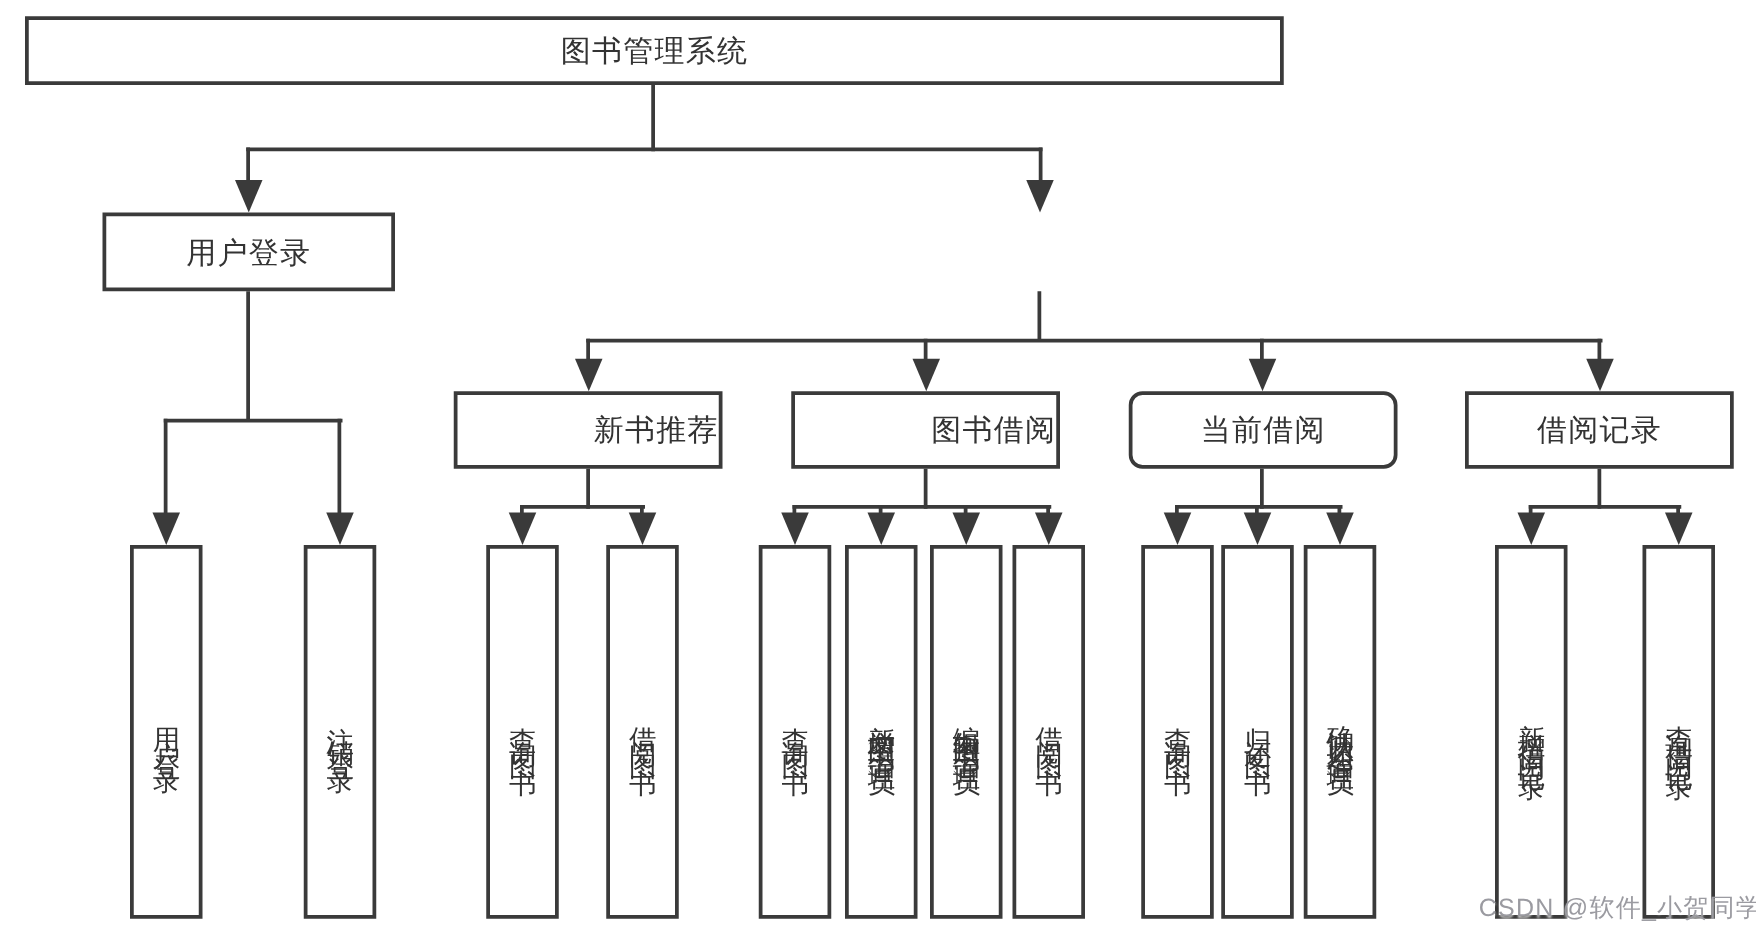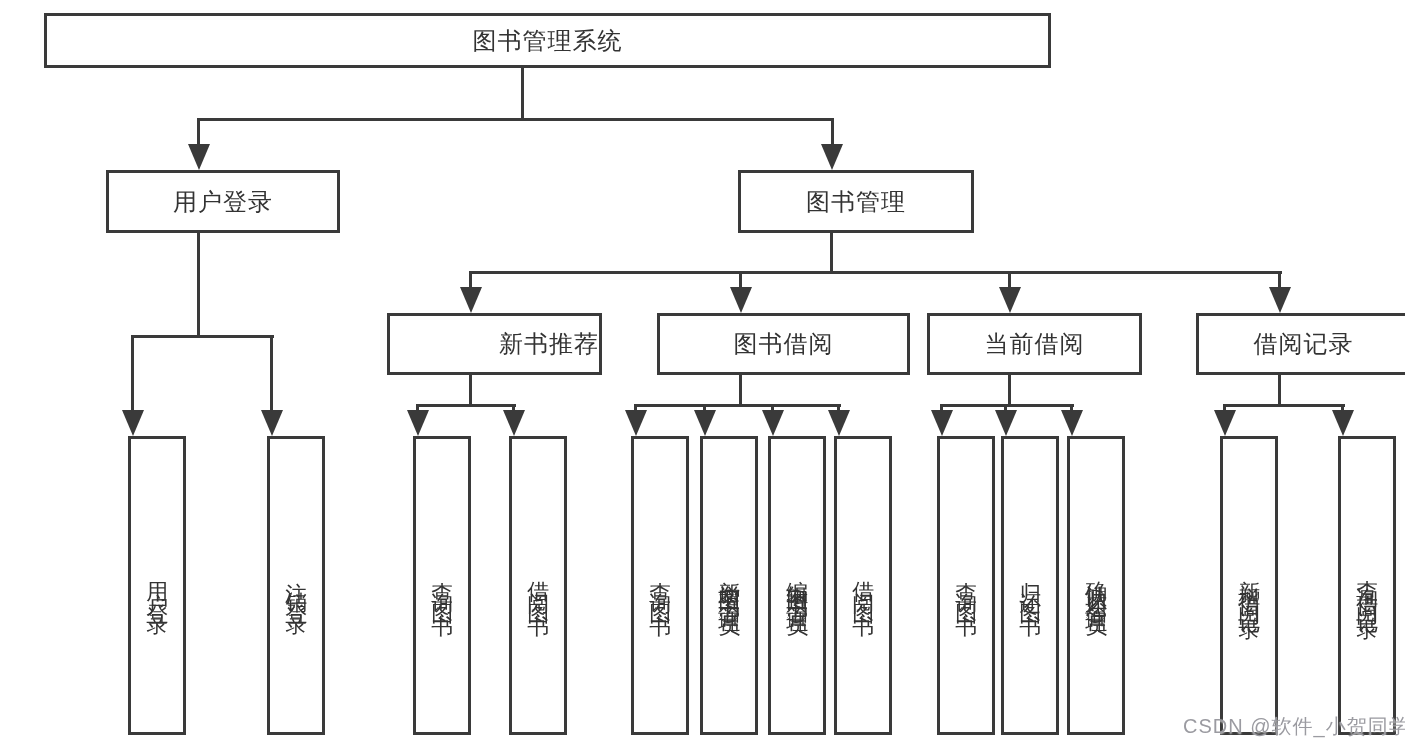--- a/index.html
+++ b/index.html
@@ -7,21 +7,20 @@
     position:relative; width:1405px; height:747px;
     background:var(--bg,#ffffff);
     font-family:"Liberation Sans","DejaVu Sans",sans-serif;
     overflow:hidden;
   }
   .box {
     position:absolute; box-sizing:border-box;
     background:#fff; border:3px solid var(--line,#3a3a3a);
     display:flex; align-items:center; justify-content:center;
     color:var(--text,#333333);
-    margin-left:24px;
   }
   .htext { font-size:24px; letter-spacing:1px; color:var(--text,#333333); white-space:nowrap; }
   .vtext {
     writing-mode:vertical-lr; text-orientation:mixed;
     font-size:22px; line-height:1.2; color:var(--text,#333333); white-space:nowrap;
   }
   .sp11 { letter-spacing:11px; }
   .sp8  { letter-spacing:8px; }
   .sp5  { letter-spacing:5px; }
   .vline { position:absolute; width:3px; background:var(--line,#3a3a3a); }
@@ -52,23 +51,20 @@
     <div class="hline" style="left:197px; top:118px; width:637px;"></div>
     <div class="vline" style="left:197px; top:118px; height:28px;"></div>
     <div class="vline" style="left:831px; top:118px; height:28px;"></div>
     <div class="arrow" style="left:188px; top:144px;"></div>
     <div class="arrow" style="left:821px; top:144px;"></div>
   </div>
 
   <div class="box" style="left:82px; top:170px; width:234px; height:63px;">
     <span class="htext">用户登录</span>
   </div>
-  <div class="box" style="left:714px; top:170px; width:236px; height:63px;">
-    <span class="htext">图书管理</span>
-  </div>
 
   <div>
     <div class="vline" style="left:197px; top:233px; height:104px;"></div>
     <div class="hline" style="left:131px; top:335px; width:143px;"></div>
     <div class="vline" style="left:131px; top:335px; height:77px;"></div>
     <div class="vline" style="left:270px; top:335px; height:77px;"></div>
     <div class="arrow" style="left:122px; top:410px;"></div>
     <div class="arrow" style="left:261px; top:410px;"></div>
   </div>
 
@@ -81,24 +77,24 @@
     <div class="vline" style="left:1278px; top:271px; height:18px;"></div>
     <div class="arrow" style="left:460px;  top:287px;"></div>
     <div class="arrow" style="left:730px;  top:287px;"></div>
     <div class="arrow" style="left:999px;  top:287px;"></div>
     <div class="arrow" style="left:1269px; top:287px;"></div>
   </div>
 
   <div class="box" style="left:363px; top:313px; width:215px; height:62px;justify-content:flex-end;">
     <span class="htext">新书推荐</span>
   </div>
-  <div class="box" style="left:633px; top:313px; width:253px; height:62px;">
+  <div class="box" style="left:633px; top:313px; width:215px; height:62px;justify-content:flex-end;">
     <span class="htext">图书借阅</span>
   </div>
-  <div class="box" style="left:903px; top:313px; width:215px; height:62px;">
+  <div class="box" style="left:903px; top:313px; width:215px; height:62px;border-radius:11px;">
     <span class="htext">当前借阅</span>
   </div>
   <div class="box" style="left:1172px; top:313px; width:215px; height:62px;">
     <span class="htext">借阅记录</span>
   </div>
 
   <div>
     <div class="vline" style="left:469px; top:375px; height:32px;"></div>
     <div class="hline" style="left:416px; top:404px; width:100px;"></div>
     <div class="vline" style="left:416px; top:404px; height:10px;"></div>

